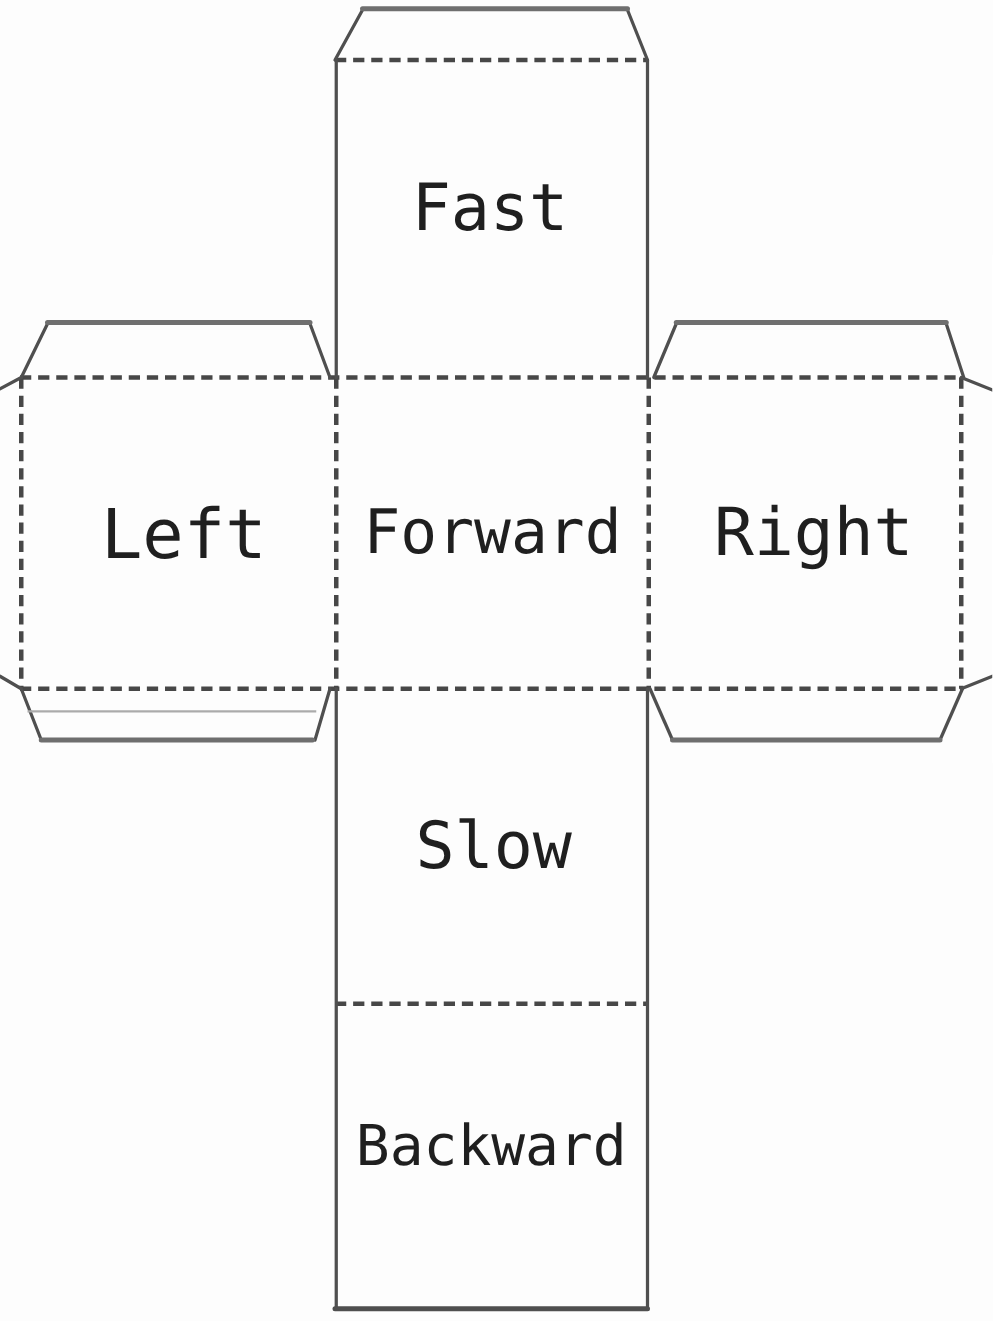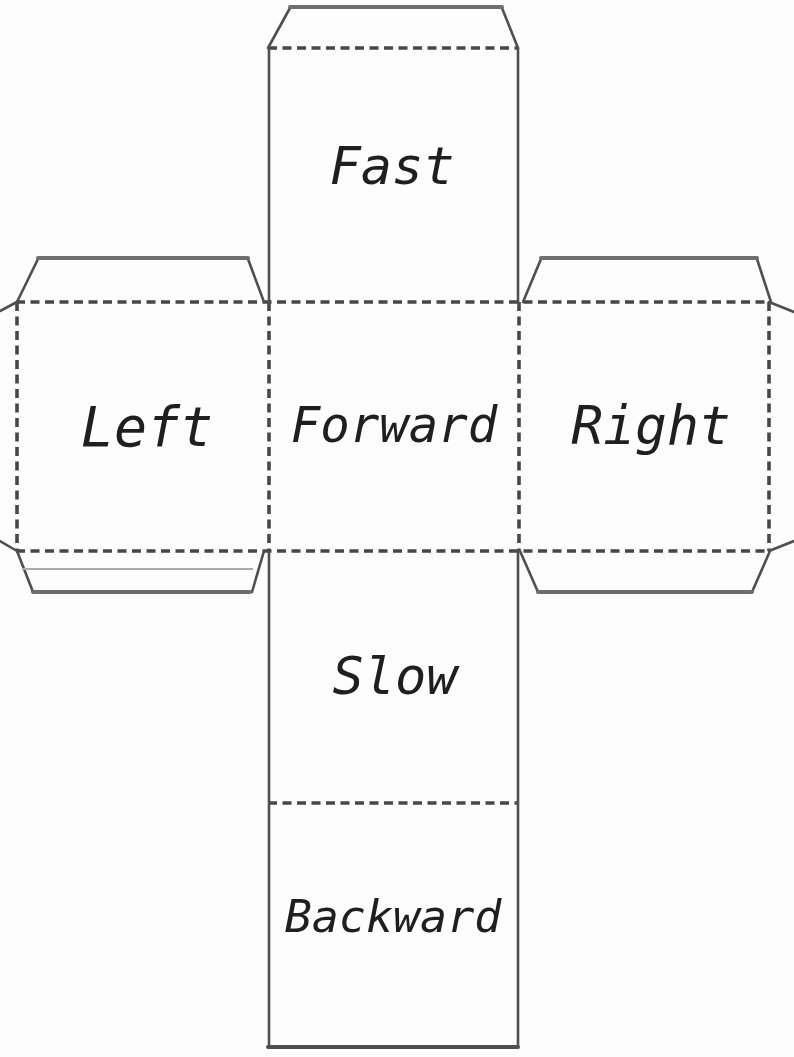--- a/index.html
+++ b/index.html
@@ -6,21 +6,20 @@
     margin: 0;
     padding: 0;
     background: #ffffff;
   }
   #canvas {
     width: 794px;
     height: 1057px;
     background: #fdfdfd;
     position: relative;
     overflow: hidden;
-    font-style: italic;
   }
   svg { display: block; }
   .fold-lines {
     fill: none;
     stroke-width: 3.6;
     stroke-dasharray: 9 5.5;
     stroke-linecap: butt;
   }
   .cut-lines {
     fill: none;

